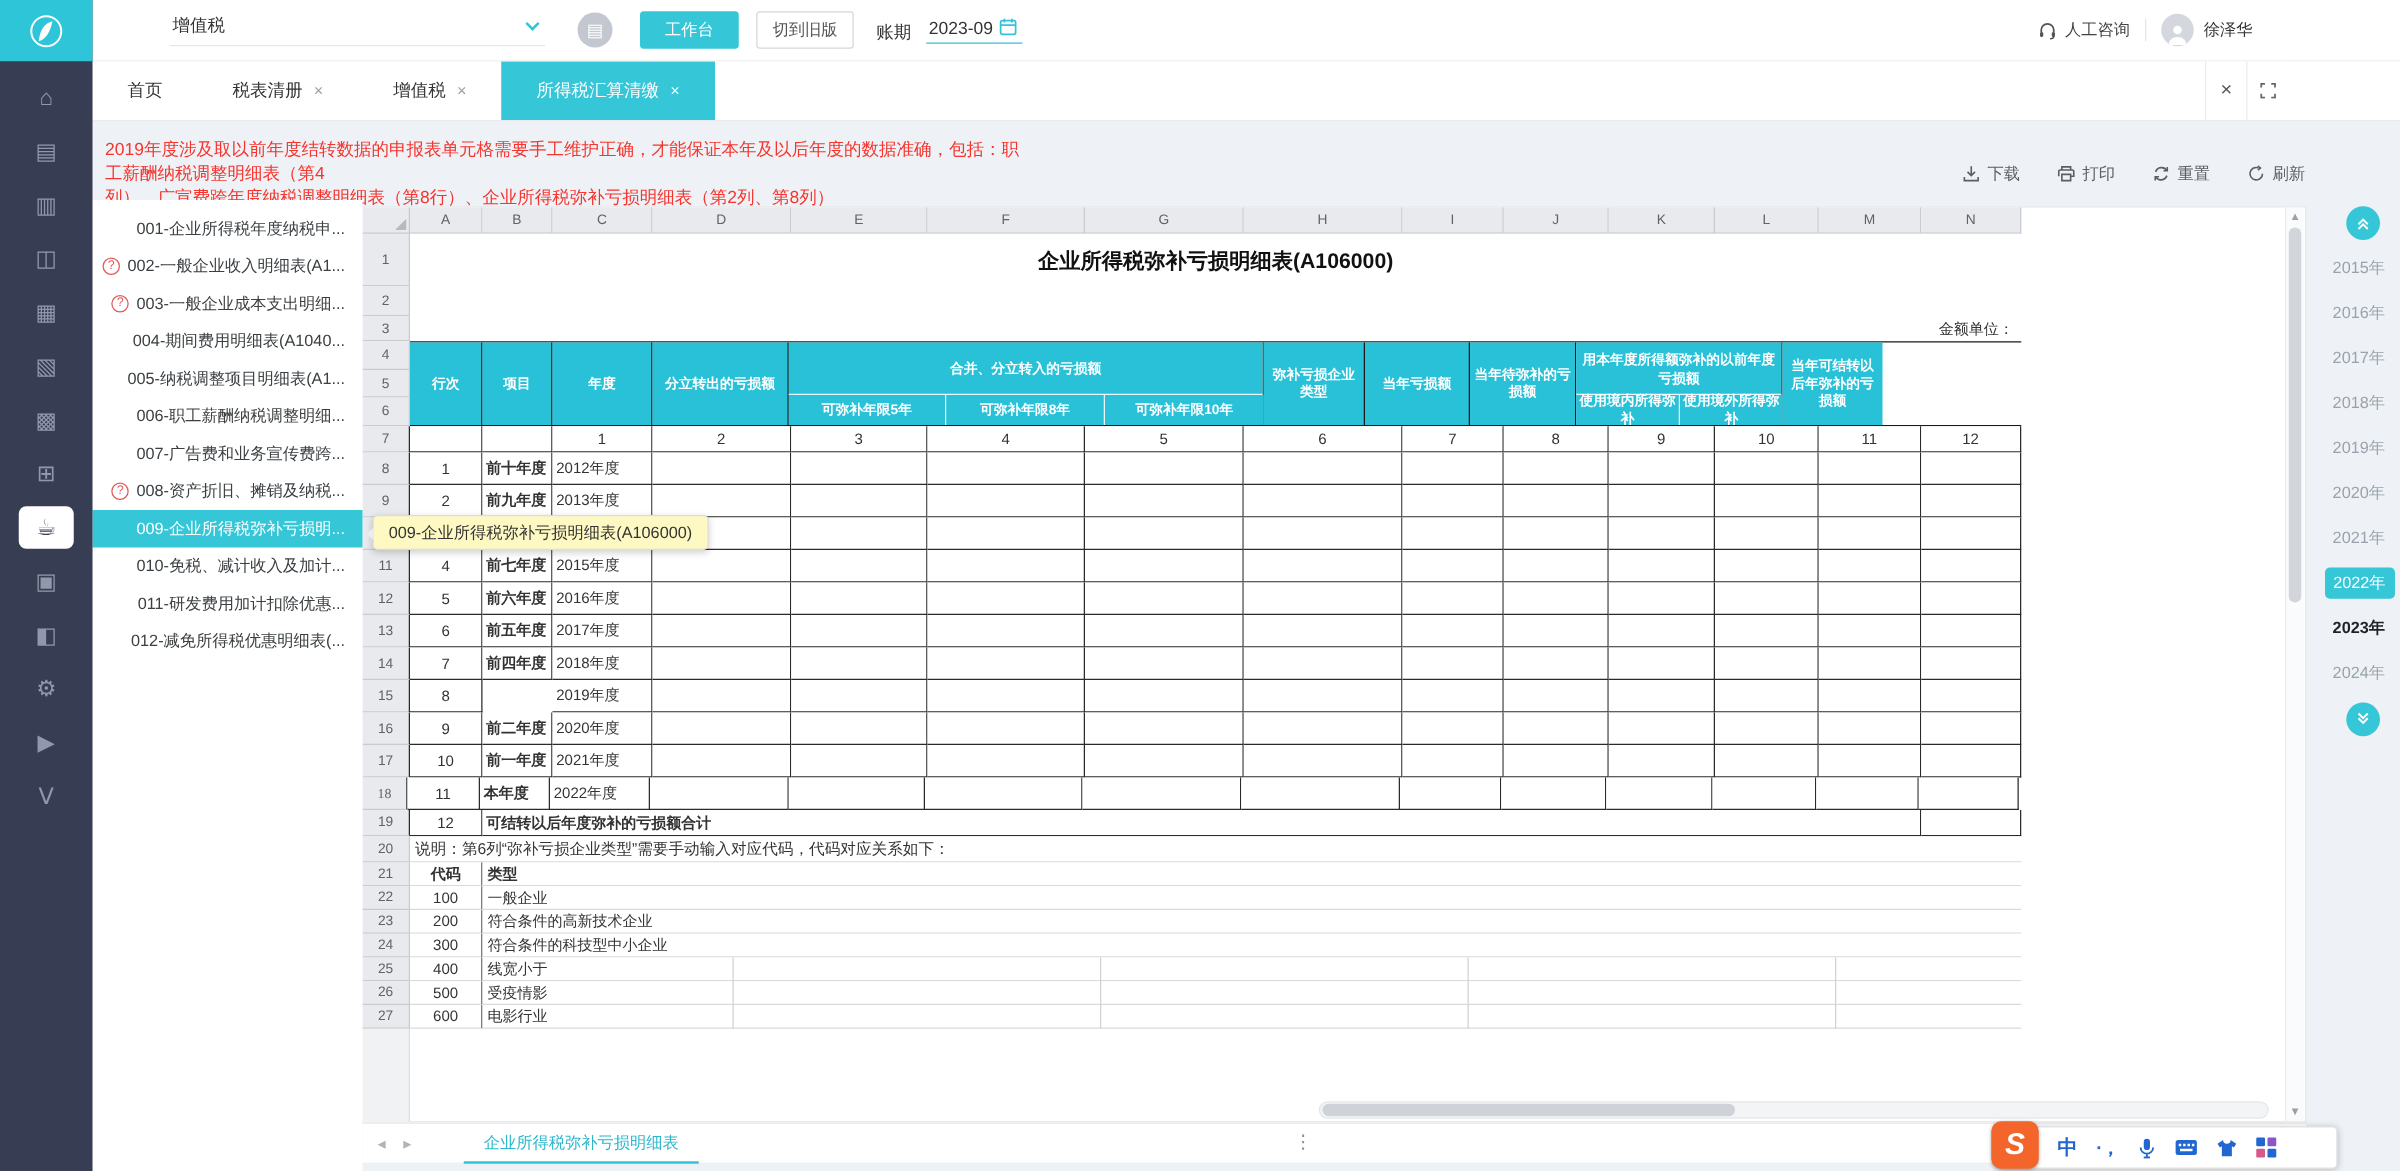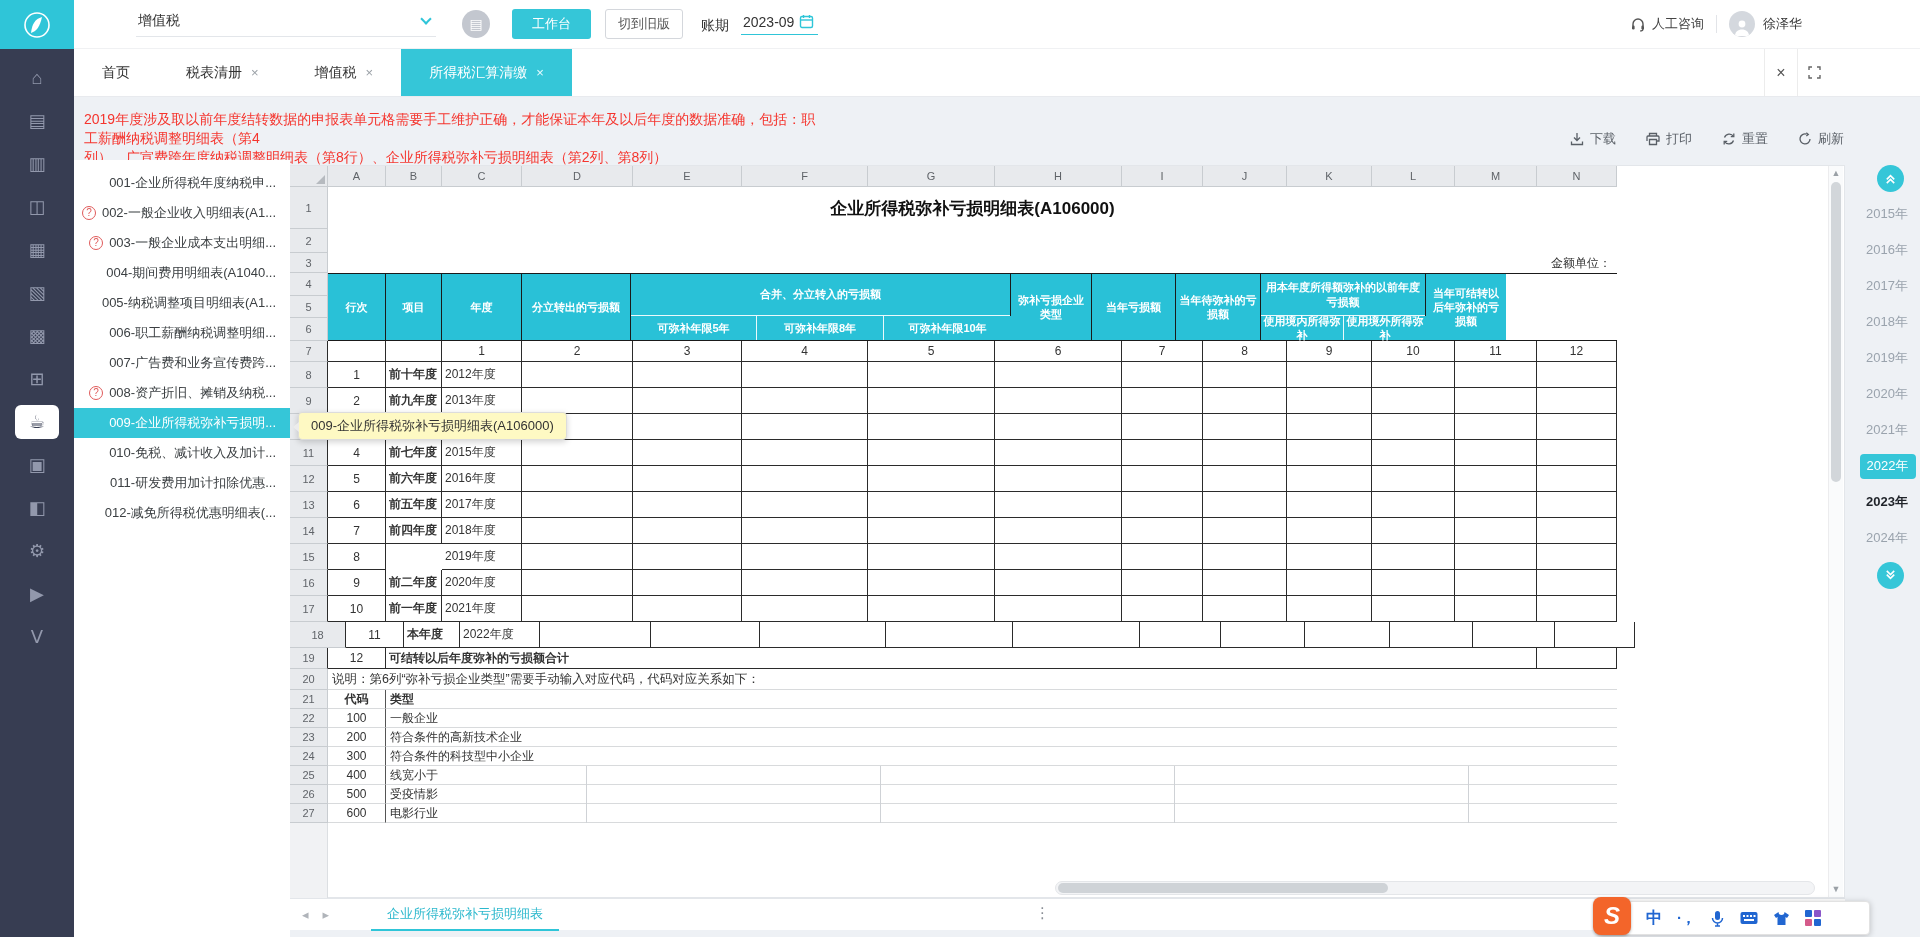--- a/index.html
+++ b/index.html
@@ -567,21 +567,21 @@
           <div class="c" style="width: 127px;"></div>
           <div class="c" style="width: 127px;"></div>
           <div class="c" style="width: 81px;"></div>
           <div class="c" style="width: 84px;"></div>
           <div class="c" style="width: 85px;"></div>
           <div class="c" style="width: 83px;"></div>
           <div class="c" style="width: 82px;"></div>
           <div class="c" style="width: 80px;"></div>
         </div>
         <div class="trow frow" style="height: 26px;">
-          <div class="rn" style="width: 56px;">18</div>
+          <div class="rn" style="width: 36px; font-family: Liberation Serif, serif;">18</div>
           <div class="c" style="width: 58px;">11</div>
           <div class="c bold left" style="width: 56px;">本年度</div>
           <div class="c left" style="width: 80px;">2022年度</div>
           <div class="c" style="width: 111px;"></div>
           <div class="c" style="width: 109px;"></div>
           <div class="c" style="width: 126px;"></div>
           <div class="c" style="width: 127px;"></div>
           <div class="c" style="width: 127px;"></div>
           <div class="c" style="width: 81px;"></div>
           <div class="c" style="width: 84px;"></div>

